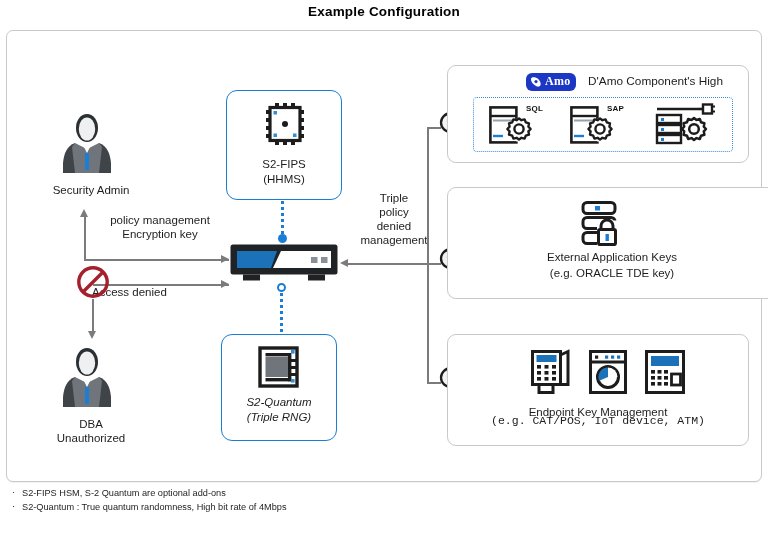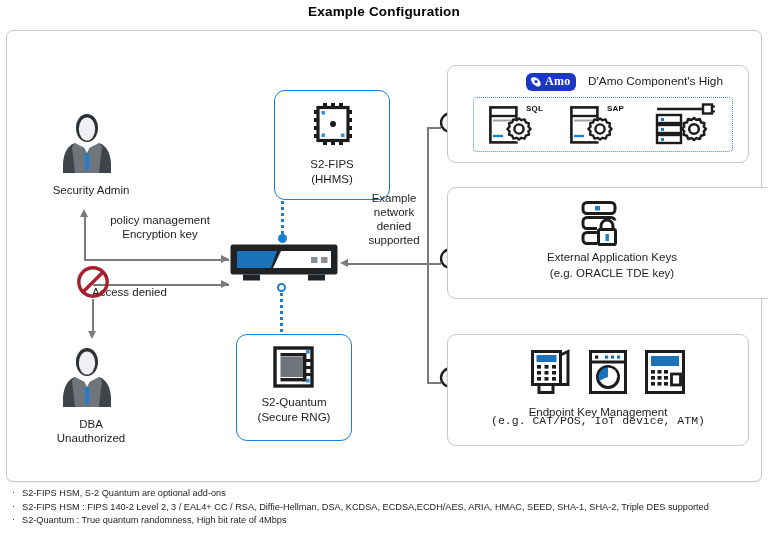--- a/index.html
+++ b/index.html
@@ -132,21 +132,21 @@
       <rect x="28" y="40" width="4" height="17" fill="#1a7ed4"></rect>
       <ellipse cx="30" cy="15" rx="11" ry="14" fill="#2b3034"></ellipse>
       <ellipse cx="30" cy="16" rx="8.2" ry="11.5" fill="#eef0f1"></ellipse>
     </svg>
   </div>
   <div class="lbl" style="left:0px;top:386px;width:168px;">
     <div>DBA</div>
     <div>Unauthorized</div>
   </div>
 
-  <div class="bluebox" style="left:219px;top:59px;width:114px;height:108px;margin-left:48px;">
+  <div class="bluebox" style="left:219px;top:59px;width:114px;height:108px;">
     <div class="icn" style="left:36px;top:11px;">
       <svg width="44" height="50" viewBox="0 0 44 50">
         <g fill="#1c1c1c">
           <rect x="3" y="8" width="4.5" height="4"></rect>
             <rect x="3" y="16" width="4.5" height="4"></rect>
           <rect x="3" y="24" width="4.5" height="4"></rect>
             <rect x="3" y="32" width="4.5" height="4"></rect>
           <rect x="36.5" y="8" width="4.5" height="4"></rect>
             <rect x="36.5" y="16" width="4.5" height="4"></rect>
           <rect x="36.5" y="24" width="4.5" height="4"></rect>
@@ -180,44 +180,44 @@
       <rect x="82" y="14" width="6.5" height="6" fill="#8a9097"></rect>
       <rect x="92" y="14" width="6.5" height="6" fill="#8a9097"></rect>
       <rect x="14" y="31.5" width="17" height="6" fill="#1f2326"></rect>
       <rect x="79" y="31.5" width="17" height="6" fill="#1f2326"></rect>
     </svg>
   </div>
 
   <div class="dotcap" style="left:270px;top:252px;"></div>
   <div class="dotline" style="left:273px;top:262px;height:40px;"></div>
 
-  <div class="bluebox" style="left:229px;top:303px;width:114px;height:105px;">
+  <div class="bluebox" style="left:214px;top:303px;width:114px;height:105px;font-style:italic;">
     <div class="icn" style="left:36px;top:10px;">
       <svg width="44" height="44" viewBox="0 0 44 44">
         <rect x="2" y="3" width="37" height="38" fill="none" stroke="#1c1c1c" stroke-width="3.4"></rect>
         <rect x="7.5" y="12" width="23" height="20" fill="#6f757a"></rect>
         <rect x="7.5" y="8" width="23" height="3.4" fill="#1c1c1c"></rect>
         <rect x="7.5" y="33" width="23" height="3.4" fill="#1c1c1c"></rect>
         <rect x="30" y="8" width="3.4" height="28.5" fill="#1c1c1c"></rect>
         <rect x="33" y="14" width="7" height="3" fill="#1c1c1c"></rect>
         <rect x="33" y="21" width="7" height="3" fill="#1c1c1c"></rect>
         <rect x="33" y="28" width="7" height="3" fill="#1c1c1c"></rect>
         <rect x="33" y="5" width="3.6" height="3.6" fill="#2f8fd8"></rect>
         <rect x="33" y="34" width="3.6" height="3.6" fill="#2f8fd8"></rect>
       </svg>
     </div>
     <div class="cap" style="top:60px;">S2-Quantum</div>
-    <div class="cap" style="top:75px;">(Secure RNG)</div>
+    <div class="cap" style="top:75px;">(Triple RNG)</div>
   </div>
 
   <div class="lbl" style="left:346px;top:160px;width:82px;">
-    <div>Example</div>
-    <div>network</div>
+    <div>Triple</div>
+    <div>policy</div>
     <div>denied</div>
-    <div>supported</div>
+    <div>management</div>
   </div>
   <div class="ln h" style="left:340px;top:232px;width:81px;"></div>
   <div class="arrow left" style="left:333px;top:228px;"></div>
   <div class="ln v" style="left:420px;top:96px;height:256px;"></div>
   <div class="ln h" style="left:420px;top:96px;width:14px;"></div>
   <div class="ln h" style="left:420px;top:232px;width:14px;"></div>
   <div class="ln h" style="left:420px;top:351px;width:14px;"></div>
 
   <div class="icn" style="left:432px;top:80px;">
     <svg width="36" height="34" viewBox="0 0 36 34">
@@ -384,19 +384,18 @@
 
 </div>
 
 <div id="footnotes">
   <div class="note">
     <span class="dot">·</span>
     <span>S2-FIPS HSM, S-2 Quantum are optional add-ons</span>
   </div>
   <div class="note">
     <span class="dot">·</span>
-    <span>S2-FIPS HSM : FIPS 140-2 Level 2, 3 / EAL4+ CC / RSA, Diffie-Hellman, DSA, KCDSA, ECDSA,ECDH/AES, ARIA, HMAC, SEED, SHA-1, SHA-2, Triple DES supported</span>
   </div>
   <div class="note">
     <span class="dot">·</span>
     <span>S2-Quantum : True quantum randomness, High bit rate of 4Mbps</span>
   </div>
 </div>
 
 </body></html>

